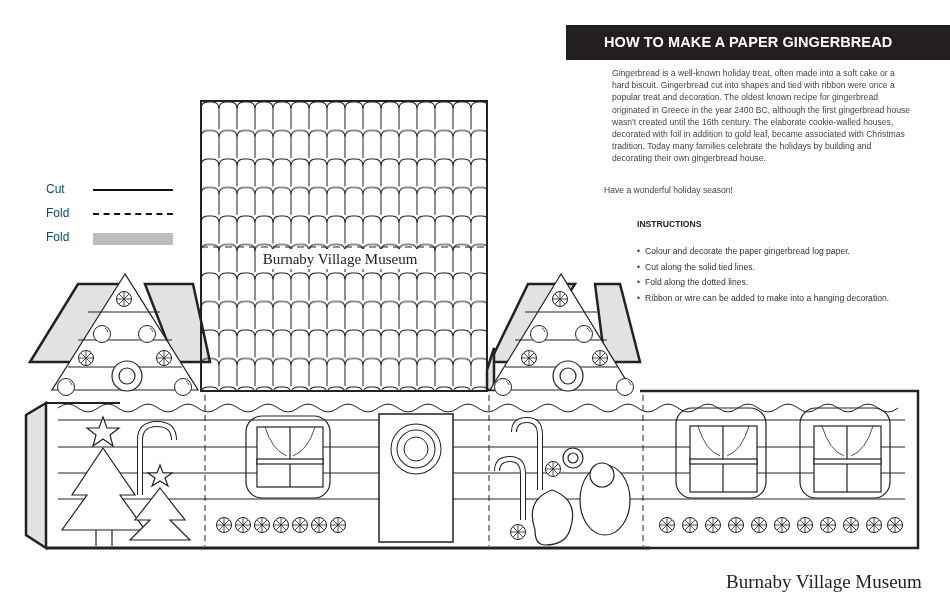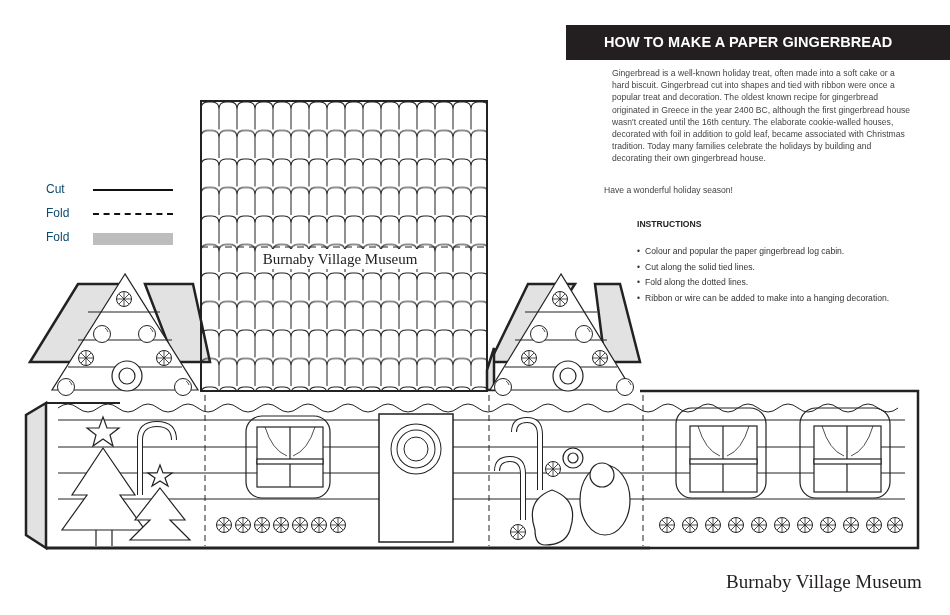--- a/index.html
+++ b/index.html
@@ -46,21 +46,21 @@
 </div>
 
 <div class="intro">
   <p>Gingerbread is a well-known holiday treat, often made into a soft cake or a hard biscuit. Gingerbread cut into shapes and tied with ribbon were once a popular treat and decoration. The oldest known recipe for gingerbread originated in Greece in the year 2400 BC, although the first gingerbread house wasn't created until the 16th century. The elaborate cookie-walled houses, decorated with foil in addition to gold leaf, became associated with Christmas tradition. Today many families celebrate the holidays by building and decorating their own gingerbread house.</p>
 </div>
 <div class="closing">Have a wonderful holiday season!</div>
 
 <div class="instructions">
   <div class="heading">INSTRUCTIONS</div>
   <ul>
-    <li>Colour and popular the paper gingerbread log cabin.</li>
+    <li>Colour and decorate the paper gingerbread log paper.</li>
     <li>Cut along the solid tied lines.</li>
     <li>Fold along the dotted lines.</li>
     <li>Ribbon or wire can be added to make into a hanging decoration.</li>
   </ul>
 </div>
 
 <div class="legend">
   <div class="legend-row">
     <span class="lbl">Cut</span>
     <span class="swatch sw-cut"></span>

